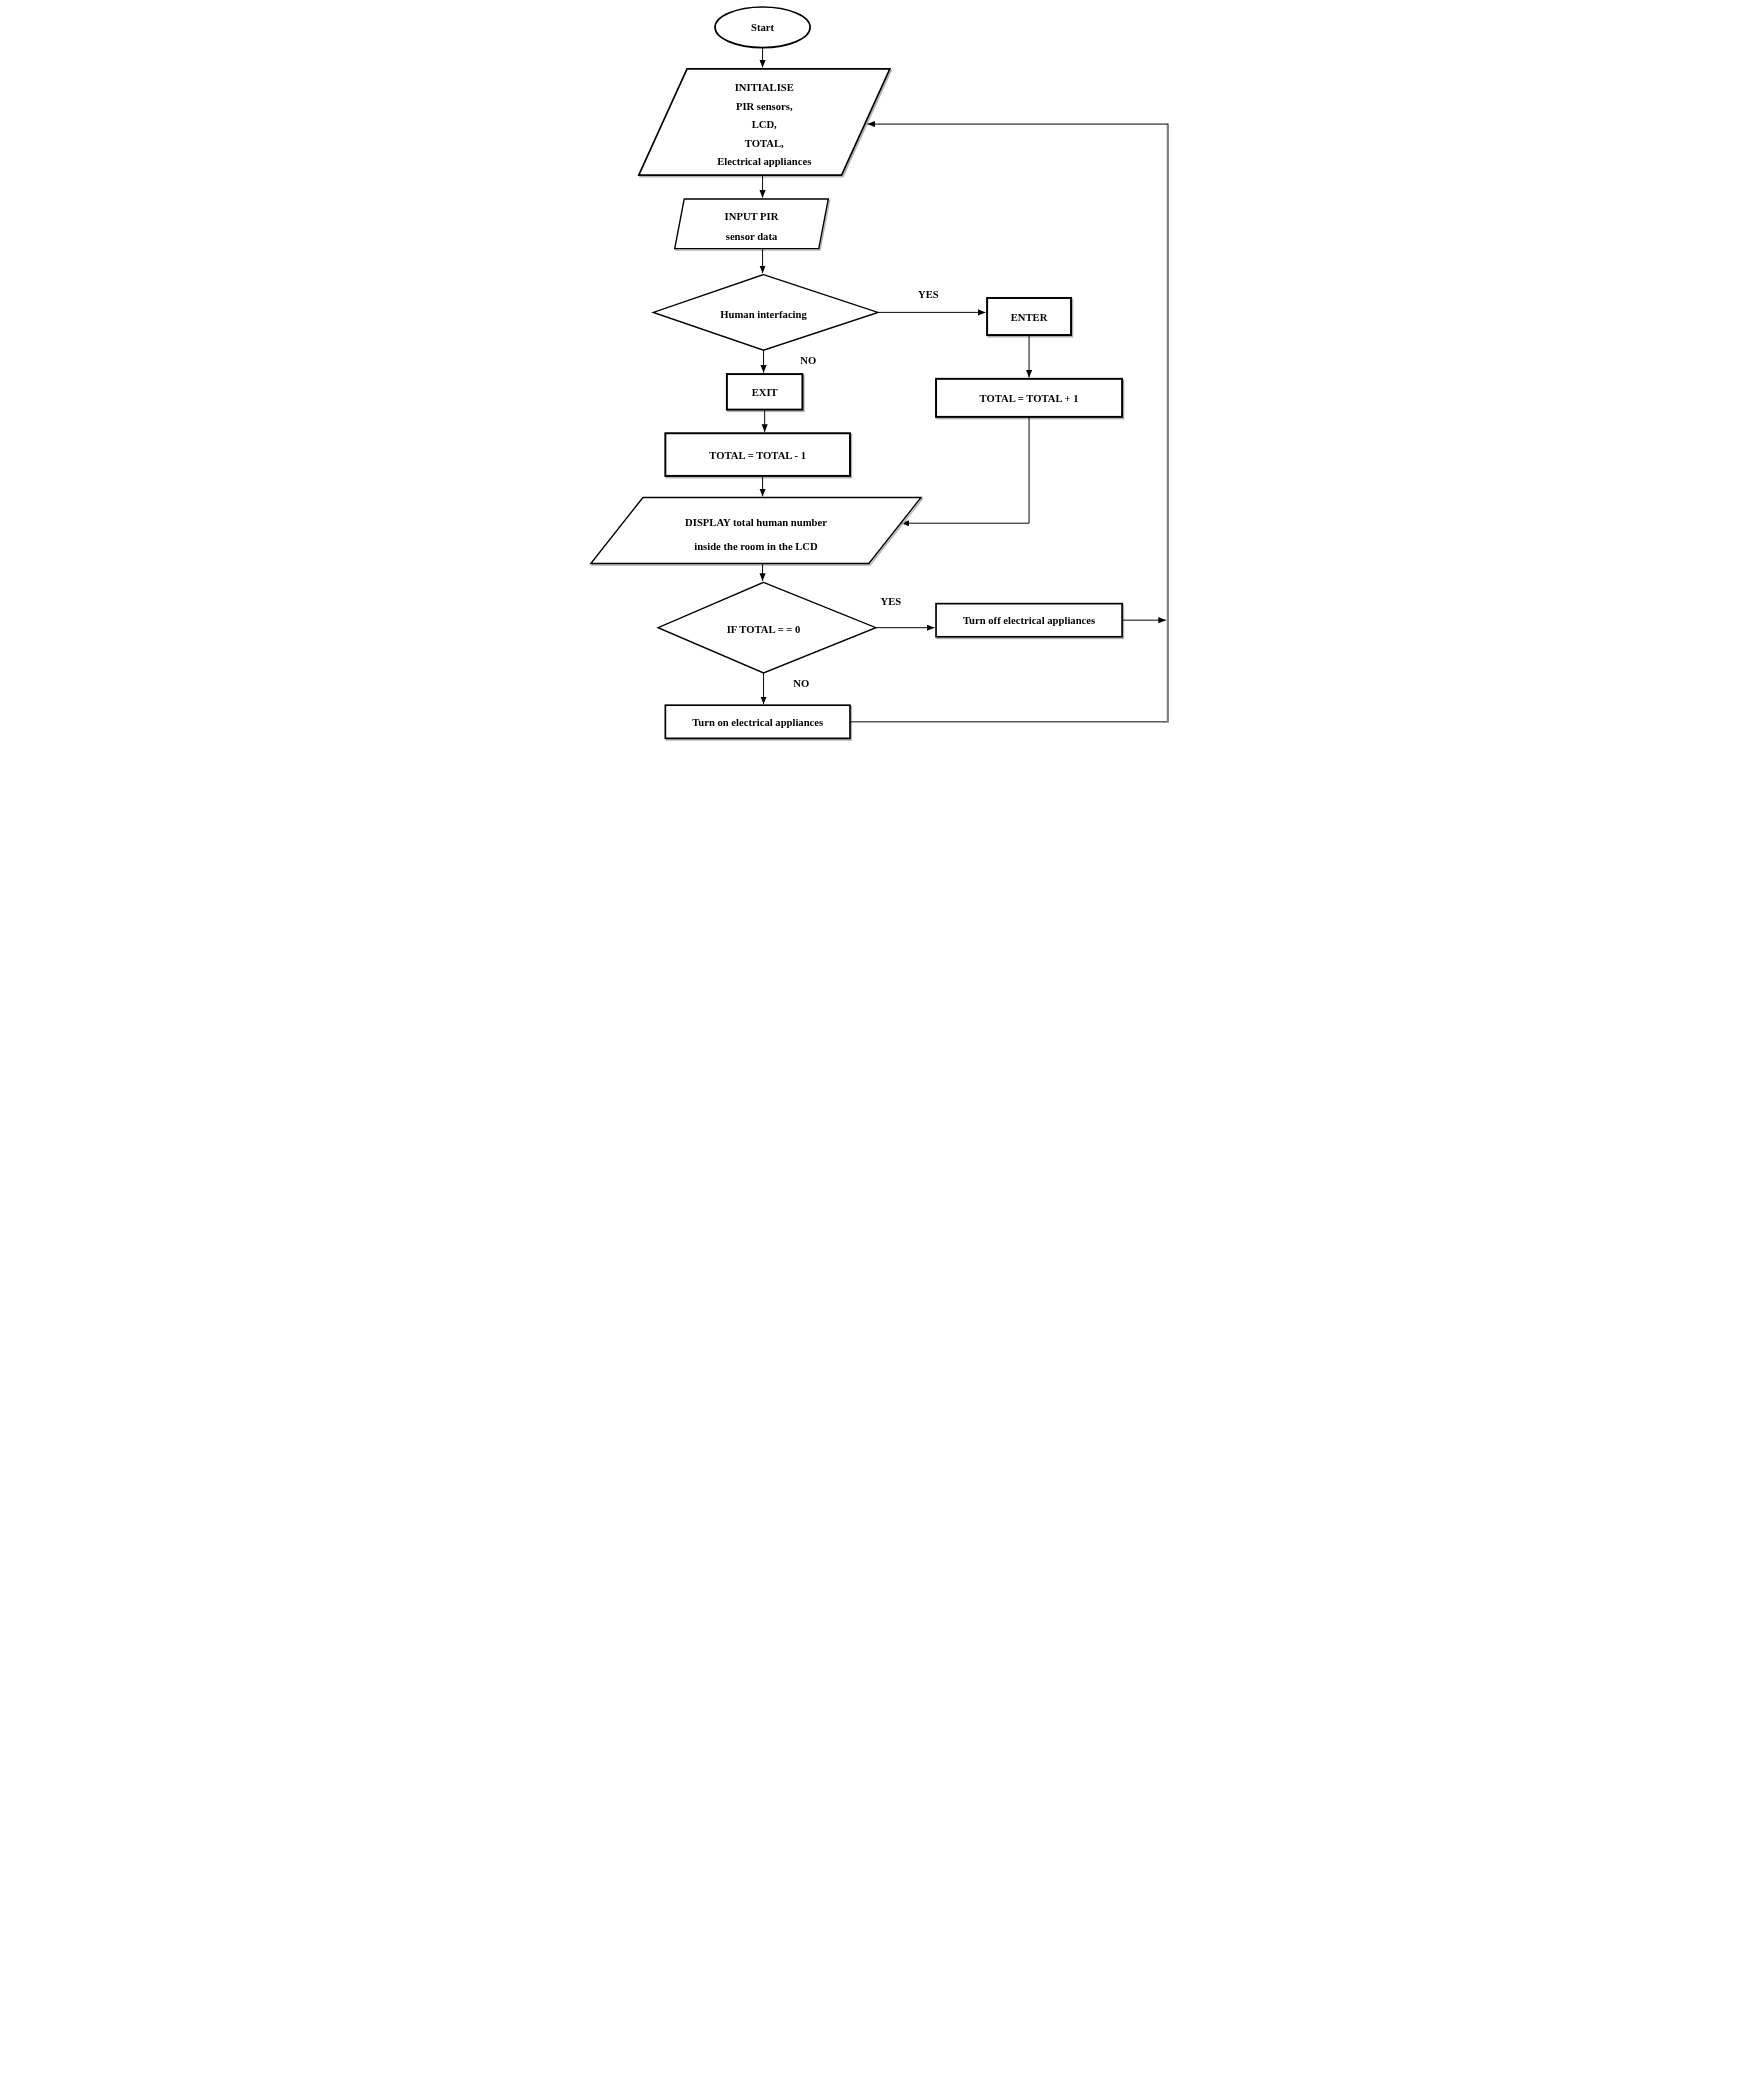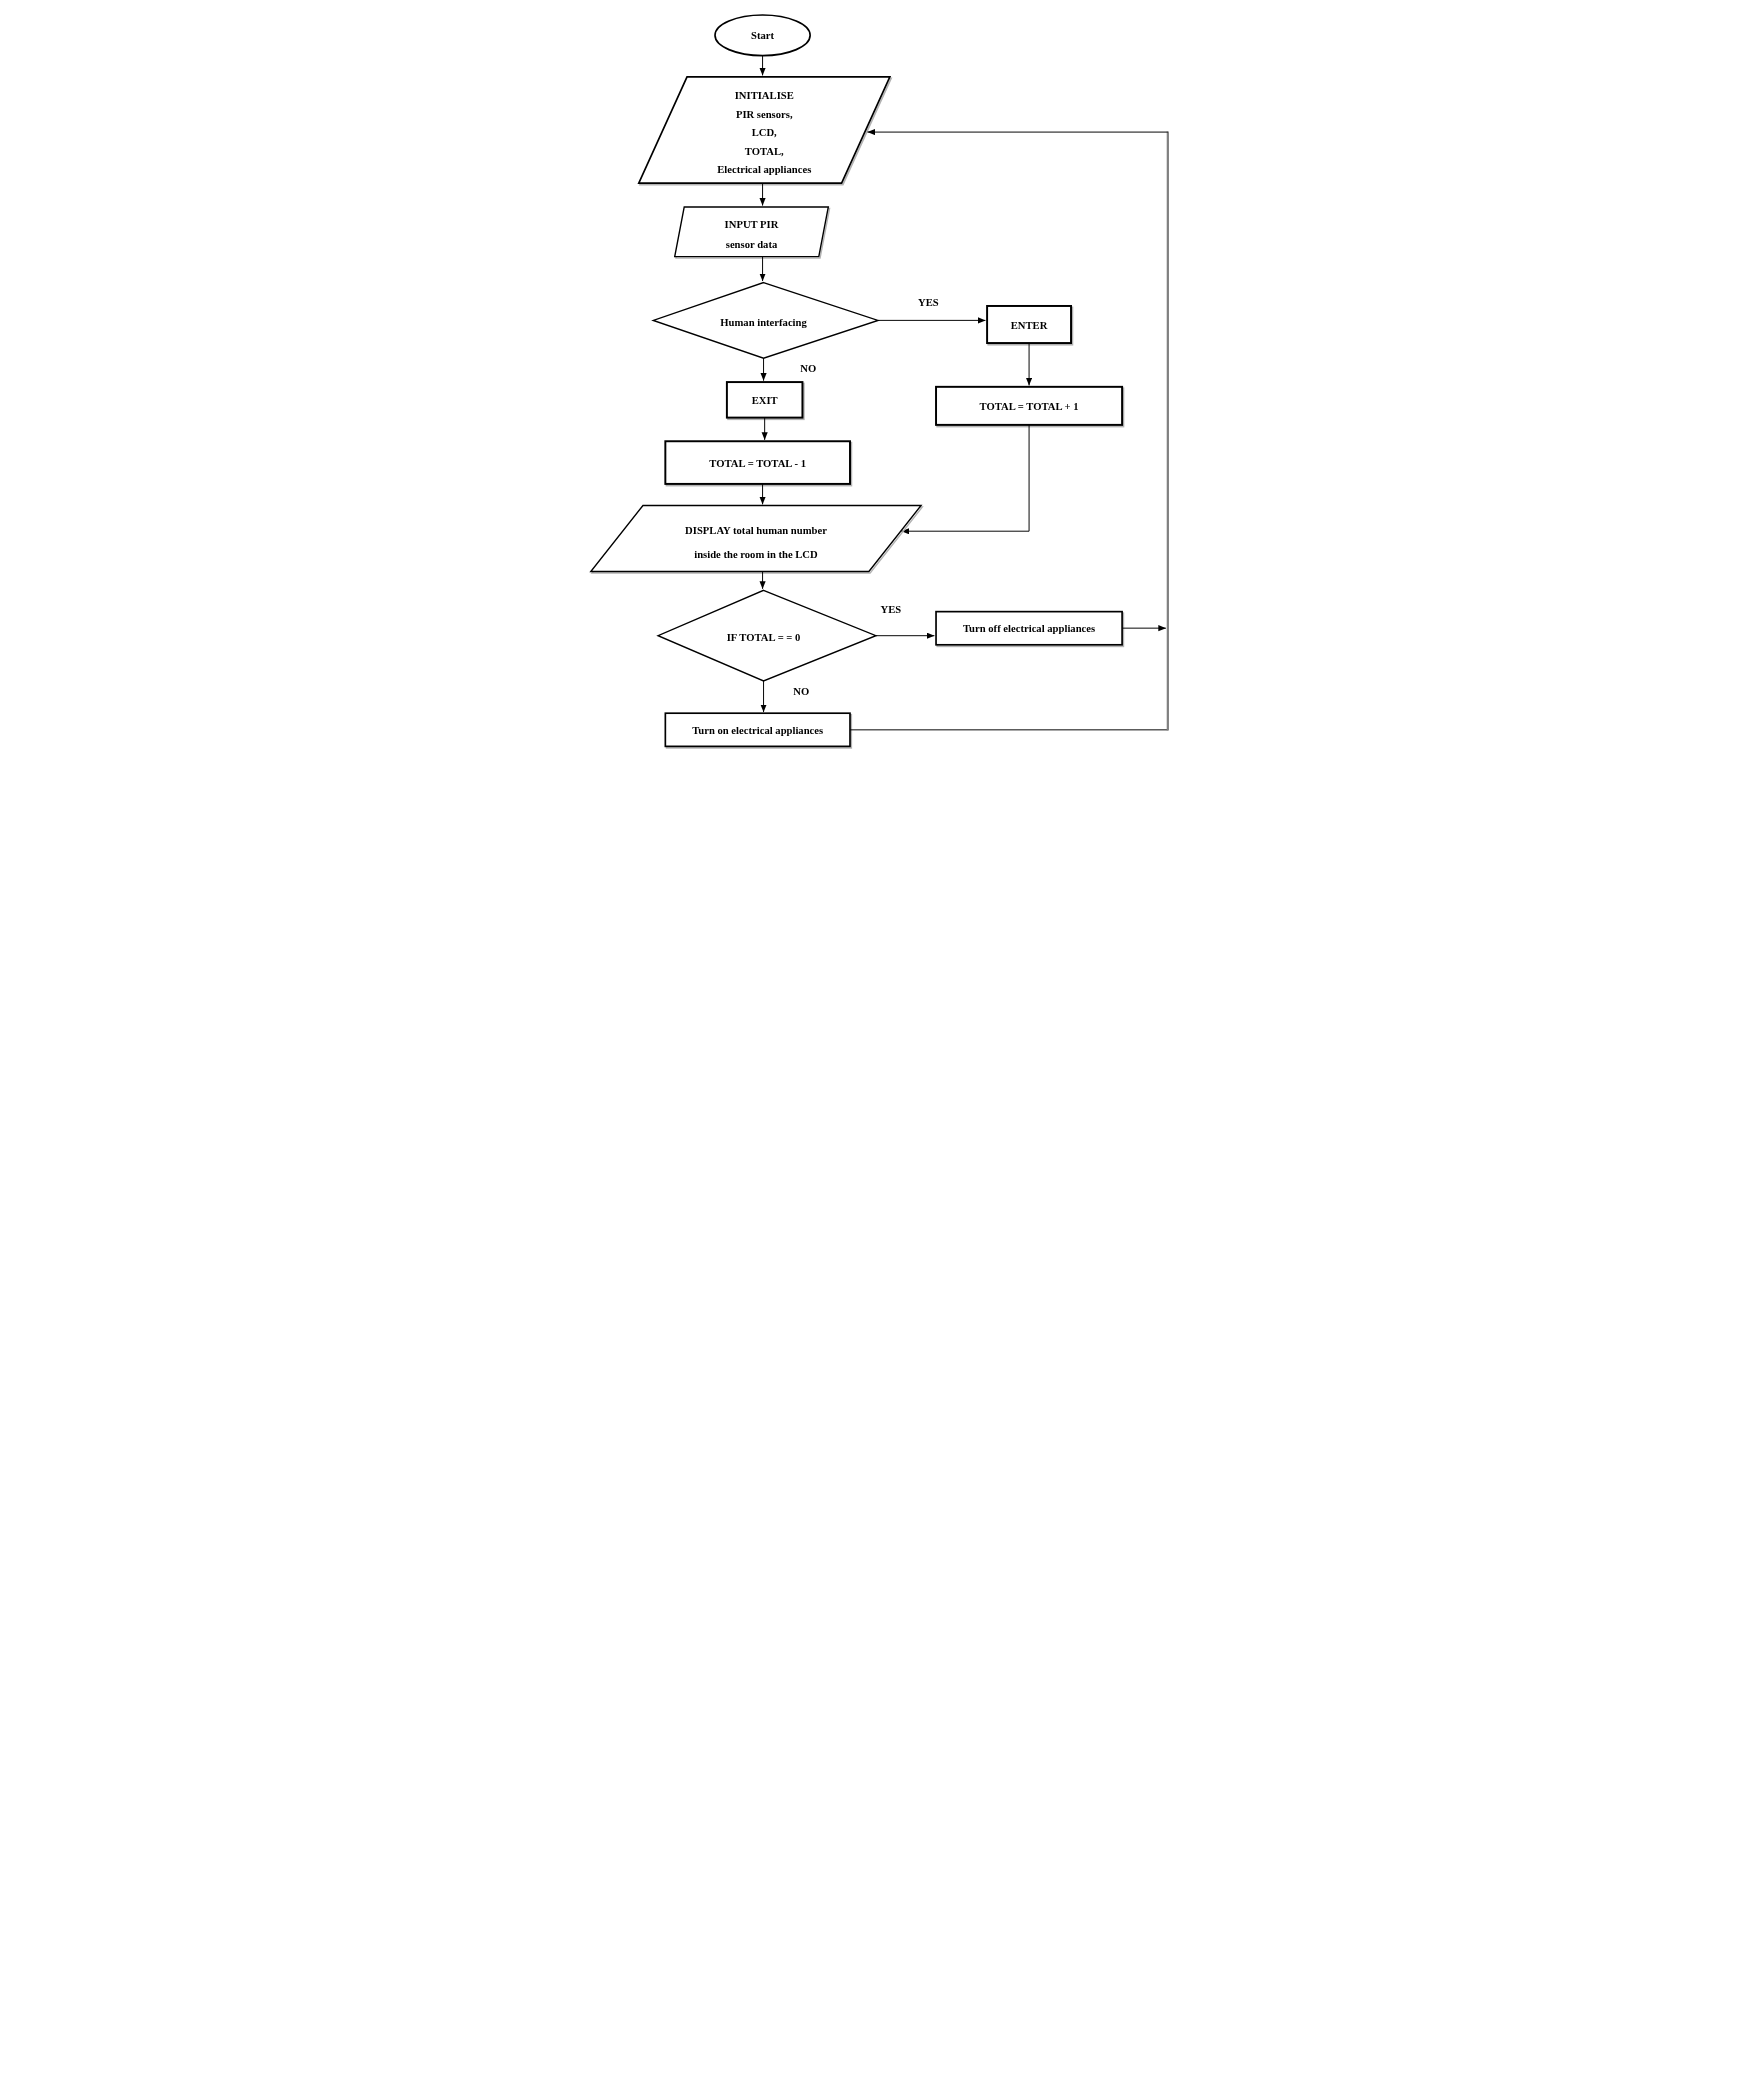--- a/index.html
+++ b/index.html
@@ -1,16 +1,16 @@
 <!DOCTYPE html>
 <html style="font-size:6.7px"><head>
 <meta charset="utf-8">
 <style>
   html, body { margin: 0; padding: 0; background: #ffffff; }
-  .page { width: 100%; max-width: 587px; margin: 8px auto; }
+  .page { width: 100%; max-width: 587px; margin: 0 auto; }
   svg { display: block; width: 100%; height: auto; }
   text {
     font-family: "Liberation Serif", "DejaVu Serif", serif;
     font-weight: bold;
     fill: #000000;
     text-anchor: middle;
   }
   .node-text { font-size: 76px; }
   .edge-label { font-size: 76px; }
   .shape { fill: #ffffff; stroke: #000000; }

